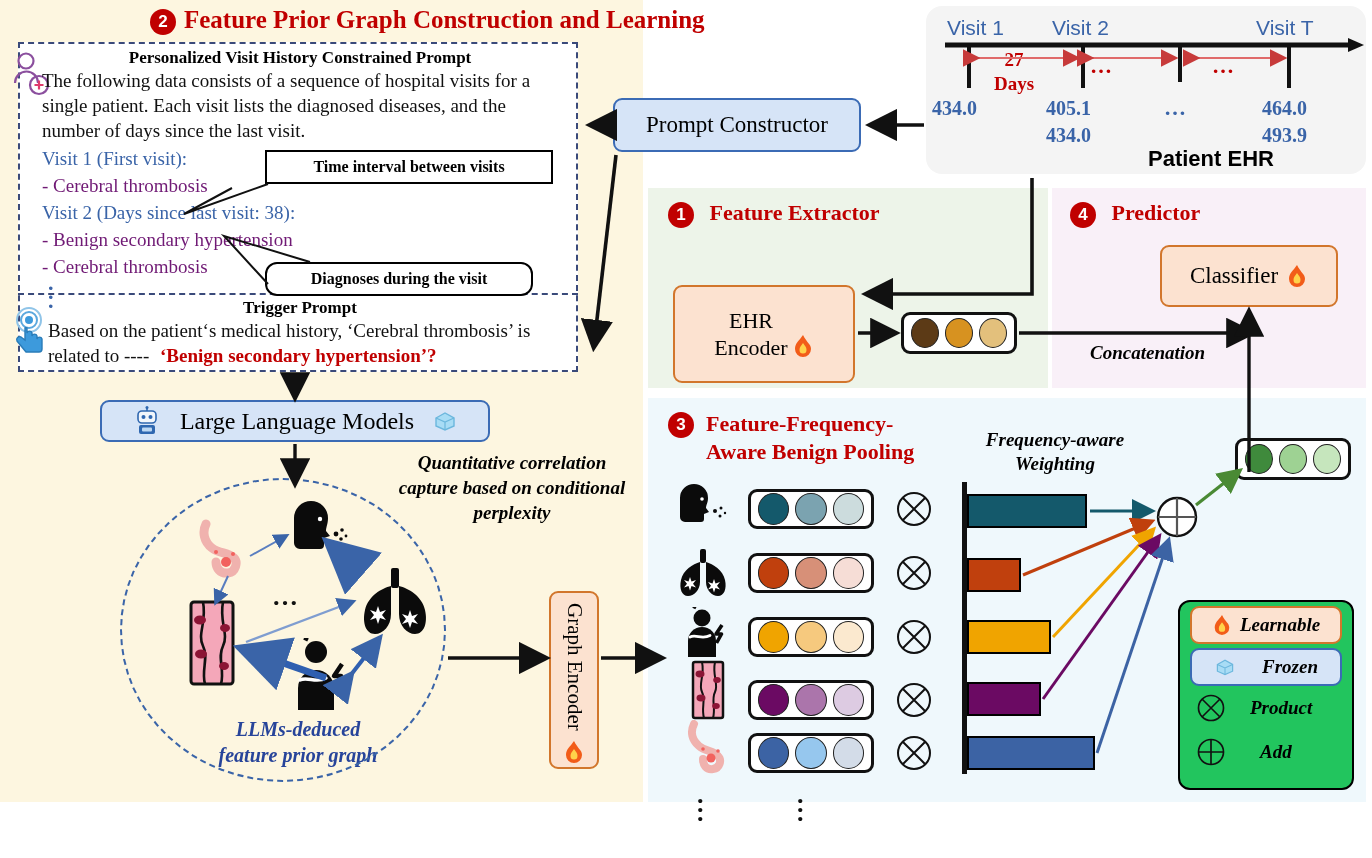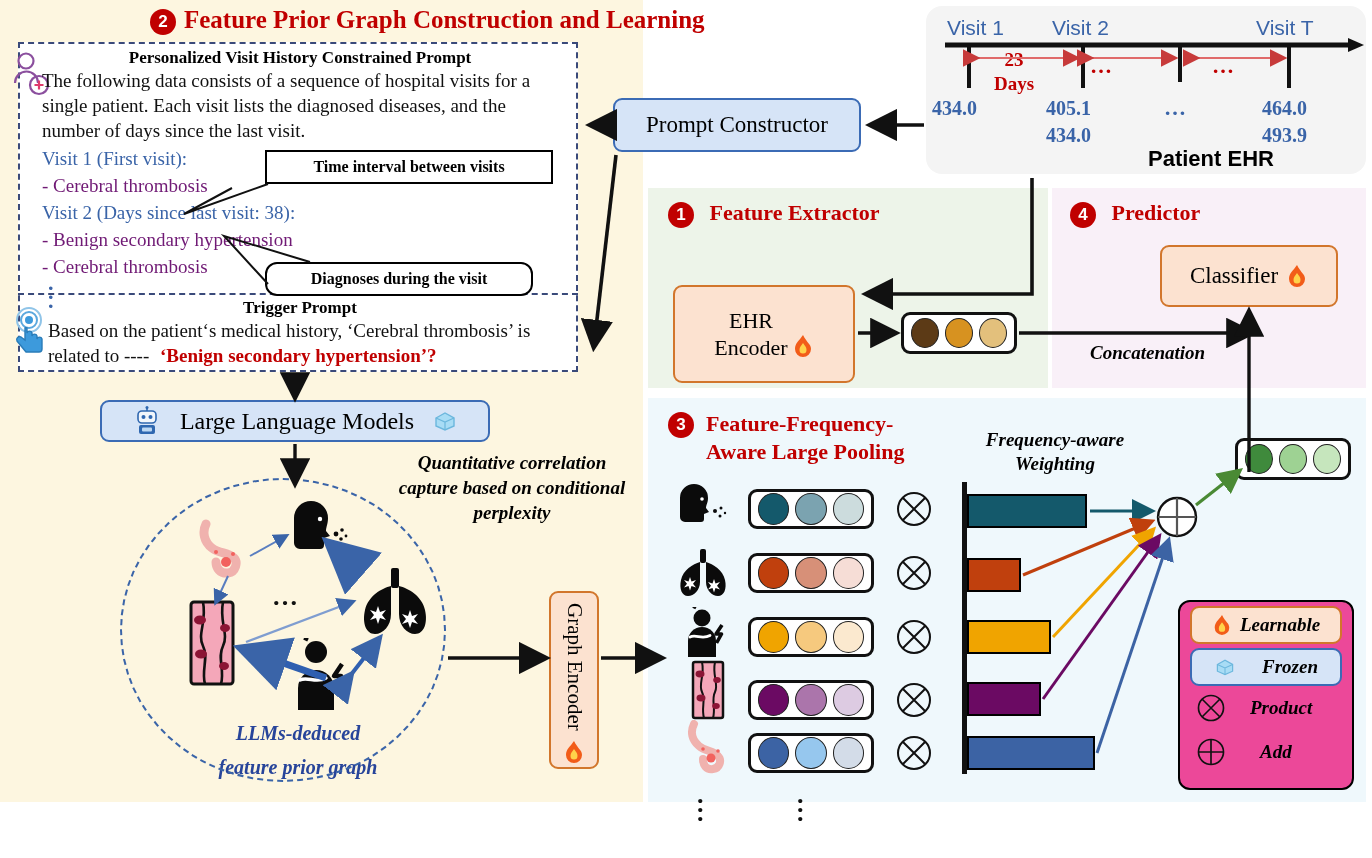--- a/index.html
+++ b/index.html
@@ -81,33 +81,33 @@
 
   
   .vecpill{border:3px solid #111;border-radius:9px;background:#fff;
            display:flex;align-items:center;gap:6px;padding:0 7px;box-sizing:border-box;}
   .vdot{border-radius:50%;border:1px solid #222;}
 
   
   .fbar{border:2px solid #000;box-sizing:border-box;}
 
   
-  #legend{left:1178px;top:600px;width:176px;height:190px;background:#ec4899;
+  #legend{left:1178px;top:600px;width:176px;height:190px;background:#22c55e;
           border:2px solid #000;border-radius:12px;box-sizing:border-box;}
   .lg-pill{width:152px;height:38px;margin:4px auto 0 auto;display:flex;
            align-items:center;justify-content:center;gap:8px;box-sizing:border-box;}
   .lg-txt{font-weight:bold;font-style:italic;font-size:19px;font-family:"Liberation Serif",serif;}
   .lg-plain{display:flex;align-items:center;gap:10px;padding-left:16px;height:44px;}
 
   
   .anno{font-style:italic;font-weight:bold;font-family:"Liberation Serif",serif;}
   #anno-quant{left:388px;top:450px;width:248px;font-size:19px;line-height:25px;text-align:center;}
   #anno-concat{left:1090px;top:342px;font-size:19px;}
   #anno-freq{left:960px;top:428px;width:190px;font-size:19px;line-height:24px;text-align:center;}
-  #anno-graphlabel{left:168px;top:716px;width:260px;font-size:20px;line-height:34px;
+  #anno-graphlabel{left:168px;top:716px;width:260px;font-size:20px;line-height:26px;
                    text-align:center;color:#27449a;}
 
   
   #dotted-circle{left:120px;top:478px;width:322px;height:300px;
                  border:2px dashed #3a64a8;border-radius:50%;}
 
   
   .bigdots{font-size:26px;color:#111;line-height:9px;font-weight:bold;}
 
   svg.ov{position:absolute;left:0;top:0;width:1372px;height:858px;
@@ -132,21 +132,21 @@
 </div>
 
 <div class="abs sec-title" id="title-pred">
   <span class="badge">4</span>
   <span style="margin-left:10px">Predictor</span>
 </div>
 
 <div class="abs sec-title" id="title-pool">
   <span class="badge" style="position:absolute;left:0;top:2px">3</span>
   <span style="display:block;margin-left:38px;white-space:pre-line">Feature-Frequency-
-Aware Large Pooling</span>
+Aware Benign Pooling</span>
 </div>
 
 <div class="abs" id="prompt-box"></div>
 <div class="abs" id="prompt-inner-sep"></div>
 
 <svg class="abs" id="icon-person" viewBox="0 0 40 46">
   <circle cx="14" cy="9" r="7.5" fill="none" stroke="#8b4f9e" stroke-width="2.2"></circle>
   <path d="M3 31 a11.5 11.5 0 0 1 23 0" fill="none" stroke="#8b4f9e" stroke-width="2.2"></path>
   <circle cx="27" cy="33" r="9" fill="none" stroke="#8b4f9e" stroke-width="2.2"></circle>
   <path d="M27 28.5 v9 M22.5 33 h9" stroke="#e03a6d" stroke-width="2.2"></path>
@@ -230,21 +230,21 @@
 <div class="abs ehr-lbl" style="left:1052px;top:16px">Visit 2</div>
 <div class="abs ehr-lbl" style="left:1256px;top:16px">Visit T</div>
 
 <div class="abs ehr-val" style="left:932px;top:97px">434.0</div>
 <div class="abs ehr-val" style="left:1046px;top:97px">405.1</div>
 <div class="abs ehr-val" style="left:1046px;top:124px">434.0</div>
 <div class="abs ehr-val" style="left:1164px;top:95px;color:#3a64a8;font-size:22px">…</div>
 <div class="abs ehr-val" style="left:1262px;top:97px">464.0</div>
 <div class="abs ehr-val" style="left:1262px;top:124px">493.9</div>
 
-<div class="abs ehr-days" style="left:982px;top:48px;width:64px;text-align:center;white-space:pre-line;line-height:24px">23
+<div class="abs ehr-days" style="left:982px;top:48px;width:64px;text-align:center;white-space:pre-line;line-height:24px">27
 Days</div>
 <div class="abs ehr-days" style="left:1090px;top:53px;font-size:22px">…</div>
 <div class="abs ehr-days" style="left:1212px;top:53px;font-size:22px">…</div>
 
 <div class="abs" id="ehr-caption" style="left:1148px;top:146px">Patient EHR</div>
 
 <div class="abs vecpill" id="vec-ehr" style="left:901px;top:312px;width:116px;height:42px">
   <span class="vdot" style="width:28px;height:28px;background:#5c3a16"></span>
   <span class="vdot" style="width:28px;height:28px;background:#d79220"></span>
   <span class="vdot" style="width:28px;height:28px;background:#e3c07c"></span>

